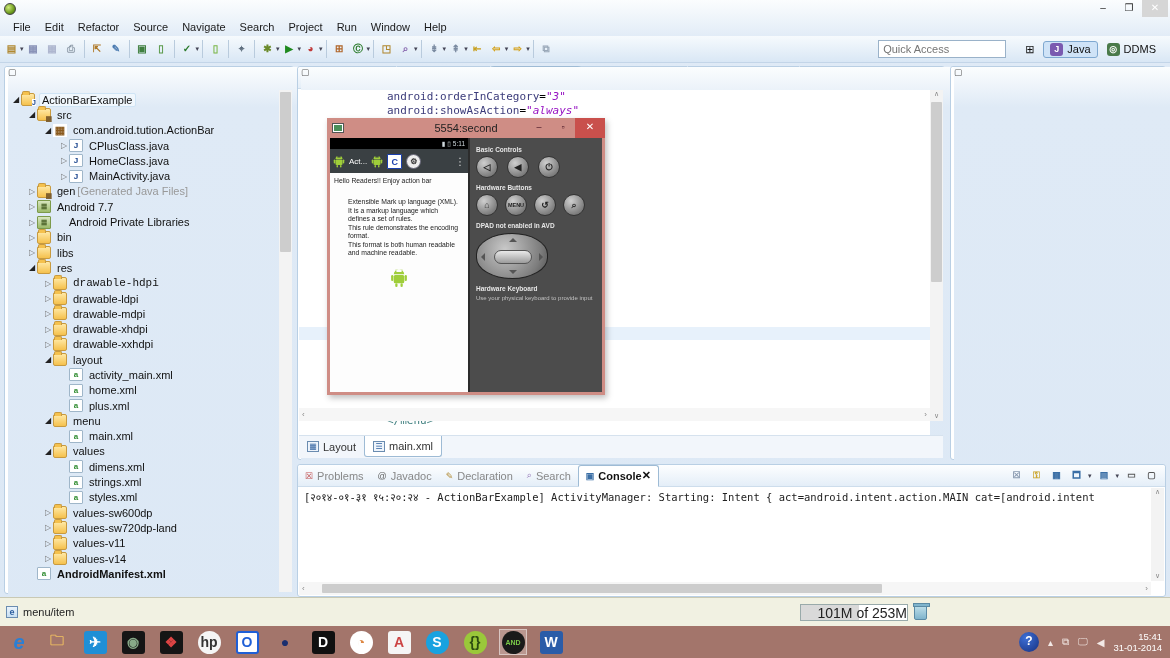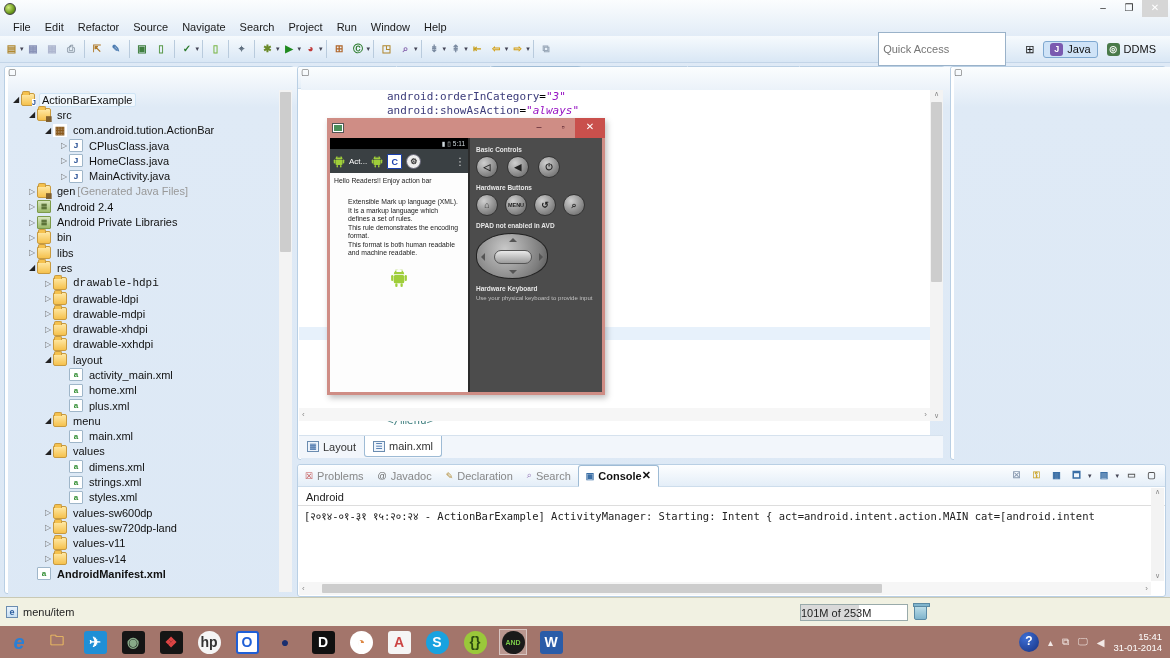--- a/index.html
+++ b/index.html
@@ -20,21 +20,21 @@
   .menubar span{font-size:11px;color:#1a1a1a;padding:2px 7px;}
   
   .toolbar{position:absolute;left:0;top:36px;width:100%;height:27px;
      background:linear-gradient(#f6fafd,#d9e7f5);border-bottom:1px solid #c3d5e8;display:flex;align-items:center;}
   .tbgroup{display:flex;align-items:center;margin:0 2px;}
   .tbsep{width:1px;height:18px;background:#b9cbdd;margin:0 3px;}
   .tbico{width:17px;height:17px;margin:0 1px;border-radius:3px;font-size:10px;line-height:16px;
      text-align:center;font-weight:bold;}
   .tbdrop{font-size:7px;color:#445;margin-left:-1px;}
   .quick{margin-left:auto;display:flex;align-items:center;}
-  .quick input{width:128px;height:18px;border:1px solid #9ab2c9;font-size:11px;padding:16px 4px;
+  .quick input{width:128px;height:18px;border:1px solid #9ab2c9;font-size:11px;padding:0 4px;
      font-family:"Liberation Sans",sans-serif;}
   .persp{display:flex;align-items:center;margin:0 8px 0 10px;}
   .persp .pbtn{display:flex;align-items:center;font-size:11px;padding:1px 6px;border-radius:3px;margin-left:3px;color:#111;}
   .persp .active{background:#cfe3f7;border:1px solid #7fa8d0;}
   .pico{width:13px;height:13px;border-radius:3px;margin-right:4px;font-size:9px;line-height:13px;text-align:center;color:#fff;font-weight:bold;}
   
   .panel{position:absolute;background:#fff;border:1px solid #b9cfe4;border-radius:3px;}
   .phead{height:22px;background:linear-gradient(#fdfeff,#e4eef8);border-bottom:1px solid #cdddec;
      display:flex;align-items:center;border-radius:3px 3px 0 0;}
   .vtab{display:flex;align-items:center;background:#fff;height:22px;padding:0 6px;
@@ -149,21 +149,21 @@
      padding:3px 6px;white-space:pre;overflow:hidden;color:#222;}
   .chscroll{position:absolute;left:1px;right:14px;bottom:1px;height:13px;background:#f6f6f6;display:flex;align-items:center;}
   .chthumb{height:9px;background:#cdcdcd;border-radius:1px;margin-left:14px;width:560px;}
   .carr{font-size:8px;color:#888;padding:0 3px;}
   
   .statusbar{position:absolute;left:0;top:597px;width:100%;height:29px;background:#f1f1e2;
      border-top:1px solid #c9c9b4;display:flex;align-items:center;font-size:11px;color:#222;}
   .sb-ico{width:12px;height:12px;margin:0 5px 0 6px;}
   .heap{position:absolute;left:800px;display:flex;align-items:center;}
   .heapbox{width:108px;height:17px;border:1px solid #9aa;background:linear-gradient(90deg,#d9d9d9 55%,#fff 55%);
-     font-size:11px;text-align:left;line-height:16px;color:#222;}
+     font-size:14px;text-align:right;line-height:16px;color:#222;}
   .trash{width:13px;height:15px;margin-left:6px;position:relative;background:linear-gradient(#bfe0ea,#7fb4cc);border:1px solid #5a8aa4;border-radius:1px 1px 2px 2px;}
   .trash::before{content:"";position:absolute;left:-2px;top:-3px;width:15px;height:2px;background:#7fb4cc;border:1px solid #5a8aa4;}
   
   .taskbar{position:absolute;left:0;top:626px;width:1170px;height:32px;background:#a3756b;display:flex;align-items:center;}
   .tapp{width:28px;height:26px;margin:0 5px;display:flex;align-items:center;justify-content:center;}
   .tapp.active{background:rgba(255,255,255,.25);border:1px solid rgba(255,255,255,.45);}
   .ticn{width:23px;height:23px;display:flex;align-items:center;justify-content:center;font-weight:bold;border-radius:3px;font-size:14px;}
   .tray{margin-left:auto;display:flex;align-items:center;gap:9px;padding-right:8px;color:#fff;}
   .help-c{width:20px;height:20px;border-radius:50%;background:radial-gradient(circle at 35% 30%,#3d6fd6,#16307f);
      color:#fff;font-size:12px;font-weight:bold;text-align:center;line-height:19px;}
@@ -311,26 +311,26 @@
         </div>
         <div class="trow" style="padding-left: 22px;">
           <span class="texp">▷</span>
           <span class="ticon i-srcfolder"></span>
           <span style="padding: 0px 2px;">gen</span>
           <span class="gray"> [Generated Java Files]</span>
         </div>
         <div class="trow" style="padding-left: 22px;">
           <span class="texp">▷</span>
           <span class="ticon i-lib">≣</span>
-          <span style="padding: 0px 2px;">Android 2.4</span>
+          <span style="padding: 0px 2px;">Android 7.7</span>
         </div>
         <div class="trow" style="padding-left: 22px;">
           <span class="texp">▷</span>
           <span class="ticon i-lib">≣</span>
-          <span style="padding: 0px 2px;">Android Private Libraries</span>
+          <span style="padding: 0px 2px; margin-left: 12px;">Android Private Libraries</span>
         </div>
         <div class="trow" style="padding-left: 22px;">
           <span class="texp">▷</span>
           <span class="ticon i-folder"></span>
           <span style="padding: 0px 2px;">bin</span>
         </div>
         <div class="trow" style="padding-left: 22px;">
           <span class="texp">▷</span>
           <span class="ticon i-folder"></span>
           <span style="padding: 0px 2px;">libs</span>
@@ -504,20 +504,21 @@
           <span>main.xml</span>
         </div>
       </div>
   </div>
 
   <div class="emu">
     <div class="emutitle">
       <div class="emuicon">
           <i></i>
         </div>
+      <div class="t">5554:second</div>
       <div class="emubtns">
         <div class="b">–</div>
         <div class="b">▫</div>
         <div class="b c">✕</div>
       </div>
     </div>
     <div class="emubody">
       <div class="phone">
         <div class="pstatus">
           <span>▮</span>
@@ -680,21 +681,20 @@
           <span class="cti" style="color: rgb(200, 160, 32);">⚿</span>
           <span class="cti" style="color: rgb(58, 110, 165);">▦</span>
           <span class="cti" style="color: rgb(58, 110, 165);">🗖</span>
           <span class="tbdrop">▾</span>
           <span class="cti" style="color: rgb(58, 110, 165);">▤</span>
           <span class="tbdrop">▾</span>
           <span class="cti" style="color: rgb(85, 85, 85);">▭</span>
           <span class="cti" style="color: rgb(85, 85, 85);">▢</span>
         </div>
       </div>
-    <div class="candroid">Android</div>
     <div class="clog" id="clog"><div>[२०१४-०१-३१ १५:२०:२४ - ActionBarExample] ActivityManager: Starting: Intent { act=android.intent.action.MAIN cat=[android.intent</div></div>
     <div class="vscroll" style="top:23px;bottom:15px;">
       <div style="font-size:7px;color:#888;text-align:center;">∧</div>
       <div style="position:absolute;bottom:1px;left:0;right:0;font-size:7px;color:#888;text-align:center;">∨</div>
     </div>
     <div class="chscroll">
       <span class="carr">‹</span>
       <div class="chthumb"></div>
       <span class="carr" style="margin-left:auto;">›</span>
     </div>

